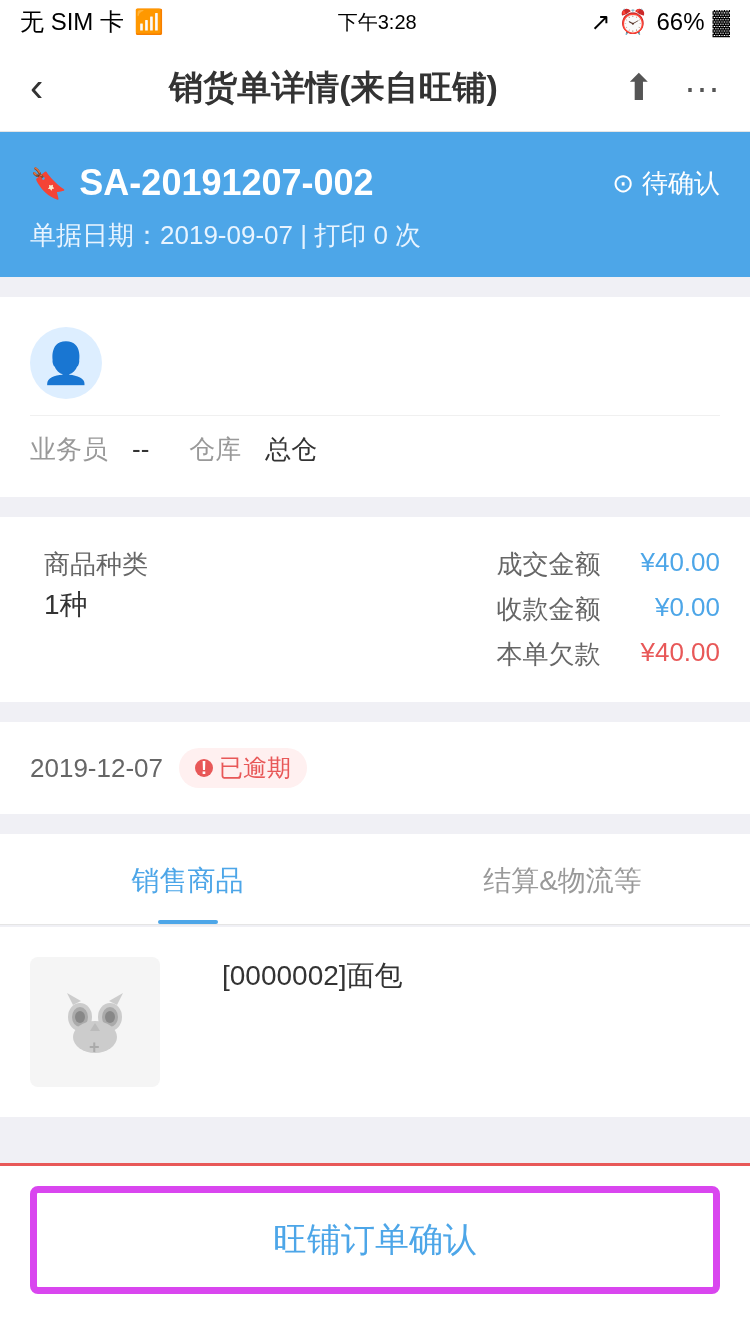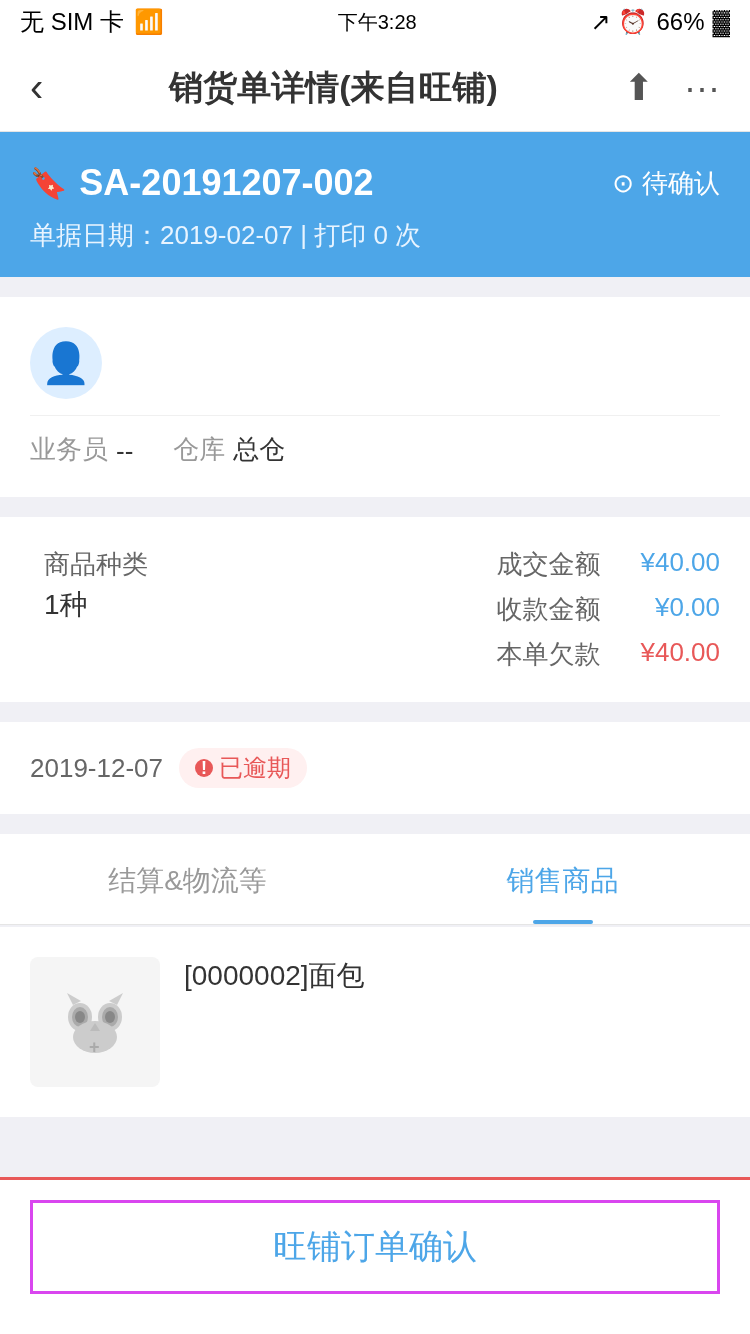--- a/index.html
+++ b/index.html
@@ -120,21 +120,21 @@
       margin-top: 6px;
     }
     .customer-meta {
       display: flex;
       gap: 40px;
       font-size: 26px;
       color: #666;
       padding-top: 16px;
       border-top: 1px solid #f0f0f0;
     }
-    .meta-item { display: flex; align-items: flex-end; gap: 8px; }
+    .meta-item { display: flex; align-items: center; gap: 24px; }
     .meta-label { color: #999; }
     .meta-value { color: #333; }
 
     
     .summary-card {
       background: #fff;
       padding: 30px;
       margin-bottom: 20px;
       display: flex;
       justify-content: space-between;
@@ -243,21 +243,21 @@
       overflow: hidden;
     }
     .product-thumb-inner {
       display: flex;
       flex-direction: column;
       align-items: center;
       justify-content: center;
       color: #ccc;
       font-size: 36px;
     }
-    .product-info { flex: 1; }
+    .product-info { flex: 1; margin-left: 38px; }
     .product-name {
       font-size: 28px;
       color: #333;
       font-weight: 500;
       margin-bottom: 20px;
     }
     .product-price {
       font-size: 28px;
       color: #666;
     }
@@ -273,24 +273,24 @@
       position: fixed;
       bottom: 0;
       left: 0;
       width: 750px;
       background: #fff;
       padding: 20px 30px 40px;
       border-top: 3px solid #e85858;
     }
     .confirm-btn {
       width: 100%;
-      height: 94px;
-      background: #fff;
-      border: 3px solid #d946ef;
-      border-radius: 0;
+      height: 108px;
+      background: #fff;
+      border: 7px solid #d946ef;
+      border-radius: 8px;
       font-size: 34px;
       color: #4da6e8;
       cursor: pointer;
       display: flex;
       align-items: center;
       justify-content: center;
     }
   </style>
 </head>
 <body>
@@ -322,21 +322,21 @@
   <div class="header-top">
     <div class="order-id">
       <span style="font-size:30px;">🔖</span>
       <span>SA-20191207-002</span>
     </div>
     <div class="status-badge">
       <span>⊙</span>
       <span>待确认</span>
     </div>
   </div>
-  <div class="order-date">单据日期：2019-02-07 | 打印 0 次</div>
+  <div class="order-date">单据日期：2019-09-07 | 打印 0 次</div>
 </div>
 
 <div class="customer-card">
   <div class="customer-top">
     <div class="avatar">
       <span style="font-size:40px;color:#4da6e8;">👤</span>
     </div>
   </div>
   <div class="customer-meta">
     <div class="meta-item">
@@ -374,22 +374,22 @@
 <div class="due-card">
   <span>2019-12-07</span>
   <span class="overdue-badge">
     <span class="overdue-dot">!</span>
     <span>已逾期</span>
   </span>
 </div>
 
 <div class="tabs-container">
   <div class="tabs-row">
+    <div class="tab-item active">销售商品</div>
     <div class="tab-item">结算&amp;物流等</div>
-    <div class="tab-item active">销售商品</div>
   </div>
 </div>
 
 <div class="product-card">
   <div class="product-thumb">
     <div class="product-thumb-inner">
       <svg width="80" height="70" viewBox="0 0 80 70">
 
         <ellipse cx="25" cy="30" rx="12" ry="14" fill="#ccc"></ellipse>
         <ellipse cx="55" cy="30" rx="12" ry="14" fill="#ccc"></ellipse>

